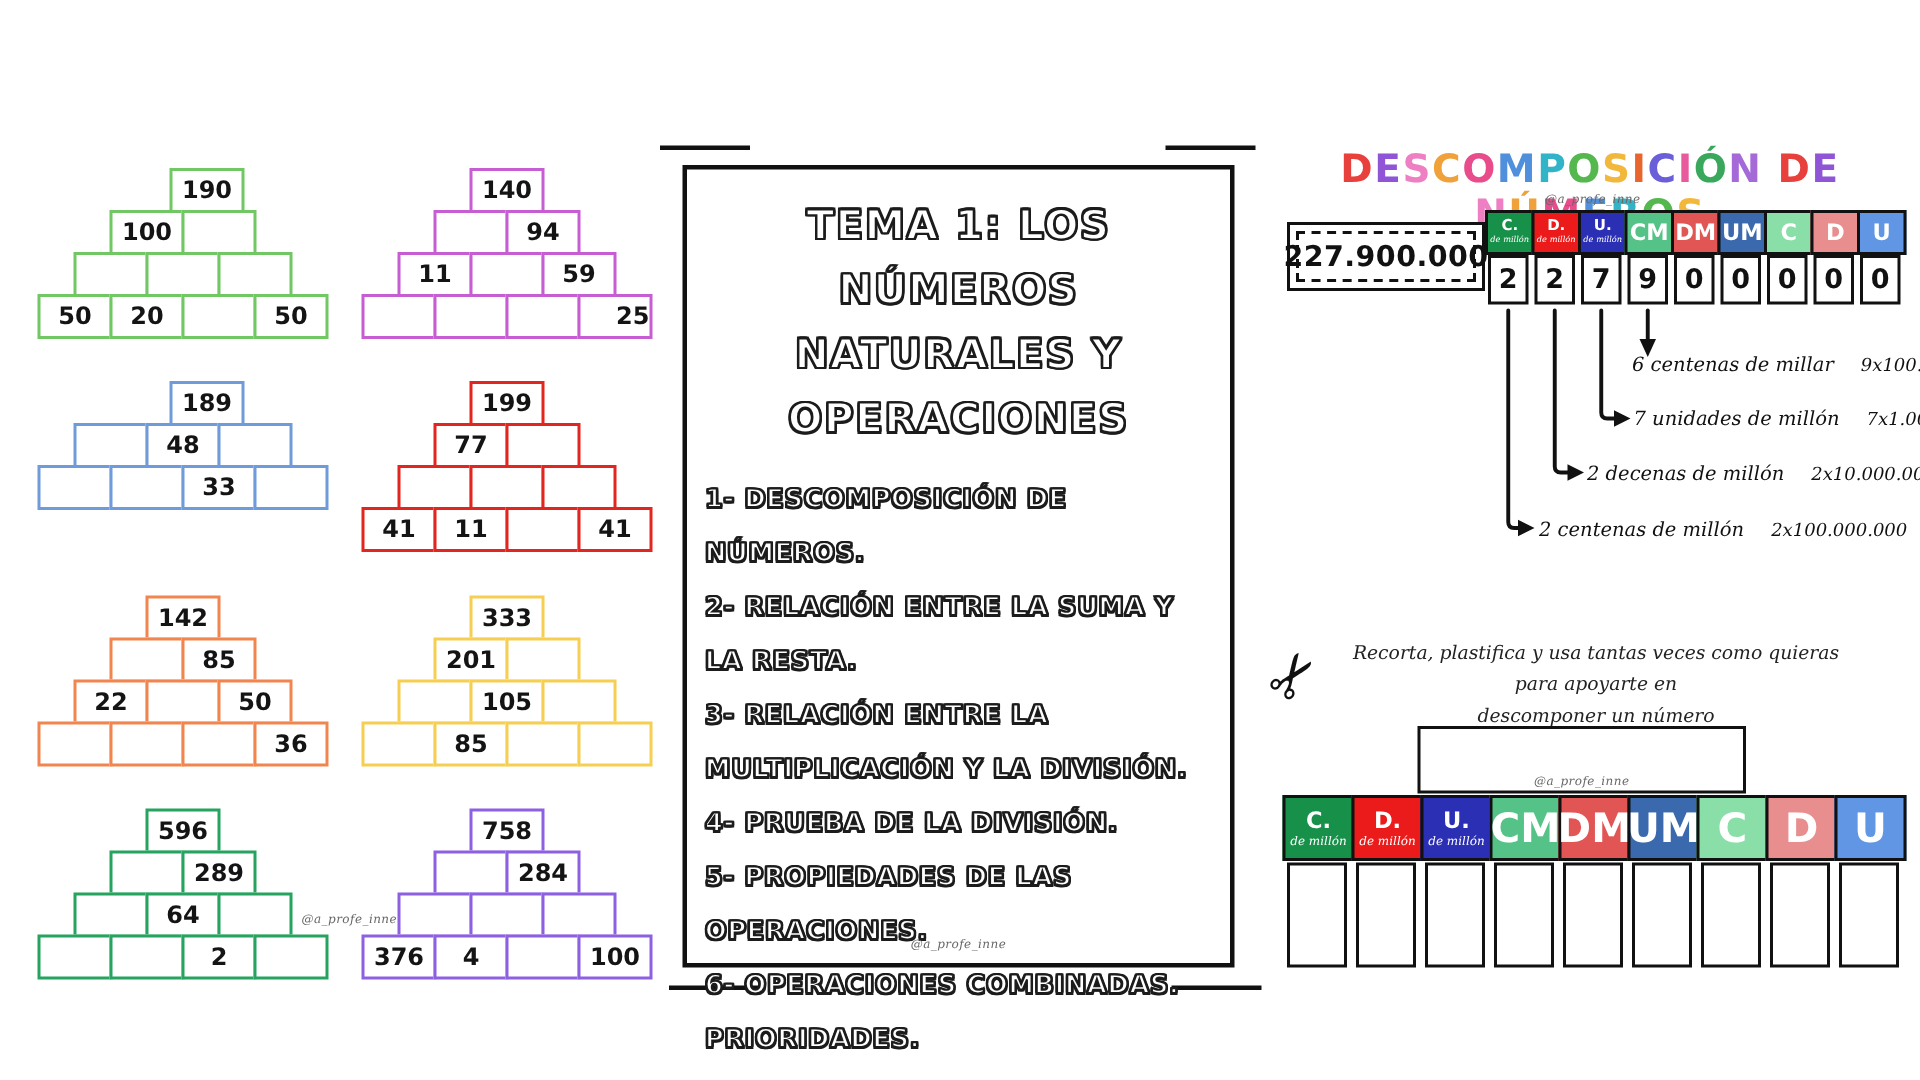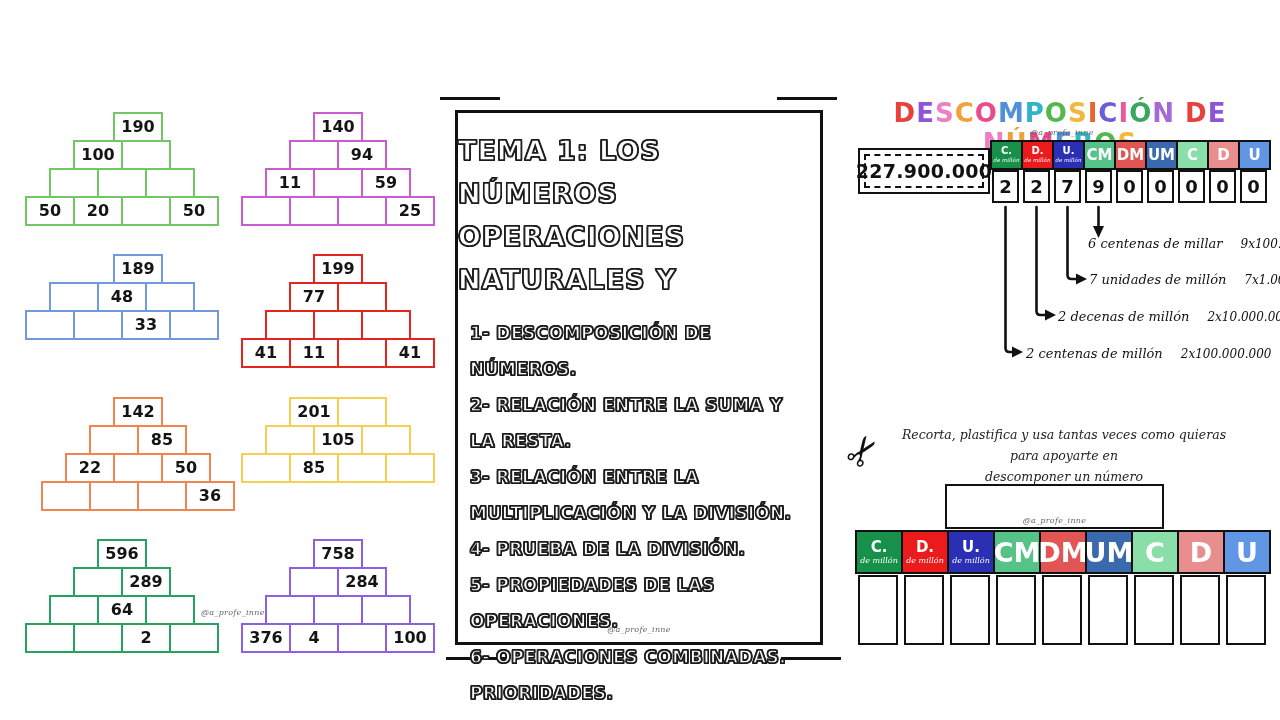--- a/index.html
+++ b/index.html
@@ -23,21 +23,21 @@
   
   .cropmark { position:absolute; height:3px; background:#111; width:60px; }
   .doc-box { position:absolute; left:455px; top:110px; width:368px; height:535px;
              border:3px solid #111; background:#fff; }
   .outline { color:#fff; font-weight:bold;
              -webkit-text-stroke:1.3px #1c1c1c;
              text-shadow:-1px -1px 0 #1c1c1c, 1px -1px 0 #1c1c1c,
                          -1px 1px 0 #1c1c1c, 1px 1px 0 #1c1c1c,
                          -1px 0 0 #1c1c1c, 1px 0 0 #1c1c1c,
                           0 -1px 0 #1c1c1c, 0 1px 0 #1c1c1c; }
-  .doc-title { margin-top:16px; font-size:27px; line-height:43px;
+  .doc-title { margin-top:16px; text-align:center; font-size:27px; line-height:43px;
                letter-spacing:1px; }
   .doc-list { margin:14px 0 0 12px; width:344px; font-size:17px; line-height:36px;
               letter-spacing:0.5px; }
   .doc-wm { left:0; right:0; bottom:8px; text-align:center; position:absolute; }
 
   
   .rainbow-title { position:absolute; left:845px; top:98px; width:430px; text-align:center;
                    font-size:26px; font-weight:bold; letter-spacing:1px;
                    font-family:"DejaVu Sans", sans-serif; }
   .number-box { position:absolute; left:858px; top:148px; width:132px; height:46px;
@@ -123,21 +123,21 @@
         </div>
         <div class="prow">
           <div class="pcell" style="border-color: rgb(199, 93, 211);">11</div>
           <div class="pcell" style="border-color: rgb(199, 93, 211);"></div>
           <div class="pcell" style="border-color: rgb(199, 93, 211);">59</div>
         </div>
         <div class="prow">
           <div class="pcell" style="border-color: rgb(199, 93, 211);"></div>
           <div class="pcell" style="border-color: rgb(199, 93, 211);"></div>
           <div class="pcell" style="border-color: rgb(199, 93, 211);"></div>
-          <div class="pcell" style="border-color: rgb(199, 93, 211);">25</div>
+          <div class="pcell" style="border-color: rgb(199, 93, 211); text-align: right;">25</div>
         </div>
       </div>
       <div class="pyramid" style="left: 20px; top: 254px;">
         <div class="prow">
           <div class="pcell" style="border-color: rgb(111, 155, 218); margin-left: 32px;">189</div>
         </div>
         <div class="prow">
           <div class="pcell" style="border-color: rgb(111, 155, 218);"></div>
           <div class="pcell" style="border-color: rgb(111, 155, 218);">48</div>
           <div class="pcell" style="border-color: rgb(111, 155, 218);"></div>
@@ -162,21 +162,21 @@
           <div class="pcell" style="border-color: rgb(226, 37, 31);"></div>
           <div class="pcell" style="border-color: rgb(226, 37, 31);"></div>
         </div>
         <div class="prow">
           <div class="pcell" style="border-color: rgb(226, 37, 31);">41</div>
           <div class="pcell" style="border-color: rgb(226, 37, 31);">11</div>
           <div class="pcell" style="border-color: rgb(226, 37, 31);"></div>
           <div class="pcell" style="border-color: rgb(226, 37, 31);">41</div>
         </div>
       </div>
-      <div class="pyramid" style="left: 36px; top: 397px;">
+      <div class="pyramid" style="left: 20px; top: 397px;">
         <div class="prow">
           <div class="pcell" style="border-color: rgb(240, 133, 79);">142</div>
         </div>
         <div class="prow">
           <div class="pcell" style="border-color: rgb(240, 133, 79);"></div>
           <div class="pcell" style="border-color: rgb(240, 133, 79);">85</div>
         </div>
         <div class="prow">
           <div class="pcell" style="border-color: rgb(240, 133, 79);">22</div>
           <div class="pcell" style="border-color: rgb(240, 133, 79);"></div>
@@ -184,20 +184,23 @@
         </div>
         <div class="prow">
           <div class="pcell" style="border-color: rgb(240, 133, 79);"></div>
           <div class="pcell" style="border-color: rgb(240, 133, 79);"></div>
           <div class="pcell" style="border-color: rgb(240, 133, 79);"></div>
           <div class="pcell" style="border-color: rgb(240, 133, 79);">36</div>
         </div>
       </div>
       <div class="pyramid" style="left: 236px; top: 397px;">
         <div class="prow">
+          <div class="pcell" style="border-color: rgb(246, 207, 82);">333</div>
+        </div>
+        <div class="prow">
           <div class="pcell" style="border-color: rgb(246, 207, 82);">201</div>
           <div class="pcell" style="border-color: rgb(246, 207, 82);"></div>
         </div>
         <div class="prow">
           <div class="pcell" style="border-color: rgb(246, 207, 82);"></div>
           <div class="pcell" style="border-color: rgb(246, 207, 82);">105</div>
           <div class="pcell" style="border-color: rgb(246, 207, 82);"></div>
         </div>
         <div class="prow">
           <div class="pcell" style="border-color: rgb(246, 207, 82);"></div>
@@ -250,22 +253,22 @@
   <div class="wm" style="left:201px; top:608px;">@a_profe_inne</div>
 
   <div class="cropmark" style="left:440px; top:97px;"></div>
   <div class="cropmark" style="left:777px; top:97px;"></div>
   <div class="cropmark" style="left:446px; top:657px;"></div>
   <div class="cropmark" style="left:781px; top:657px;"></div>
 
   <div class="doc-box">
     <div class="doc-title outline">
       <div>TEMA 1: LOS NÚMEROS</div>
+      <div>NATURALES Y</div>
       <div>OPERACIONES</div>
-      <div>NATURALES Y</div>
     </div>
     <div class="doc-list outline">
       <div>1- DESCOMPOSICIÓN DE NÚMEROS.</div>
       <div>2- RELACIÓN ENTRE LA SUMA Y LA RESTA.</div>
       <div>3- RELACIÓN ENTRE LA MULTIPLICACIÓN Y LA DIVISIÓN.</div>
       <div>4- PRUEBA DE LA DIVISIÓN.</div>
       <div>5- PROPIEDADES DE LAS OPERACIONES.</div>
       <div>6- OPERACIONES COMBINADAS. PRIORIDADES.</div>
     </div>
     <div class="wm doc-wm">@a_profe_inne</div>

